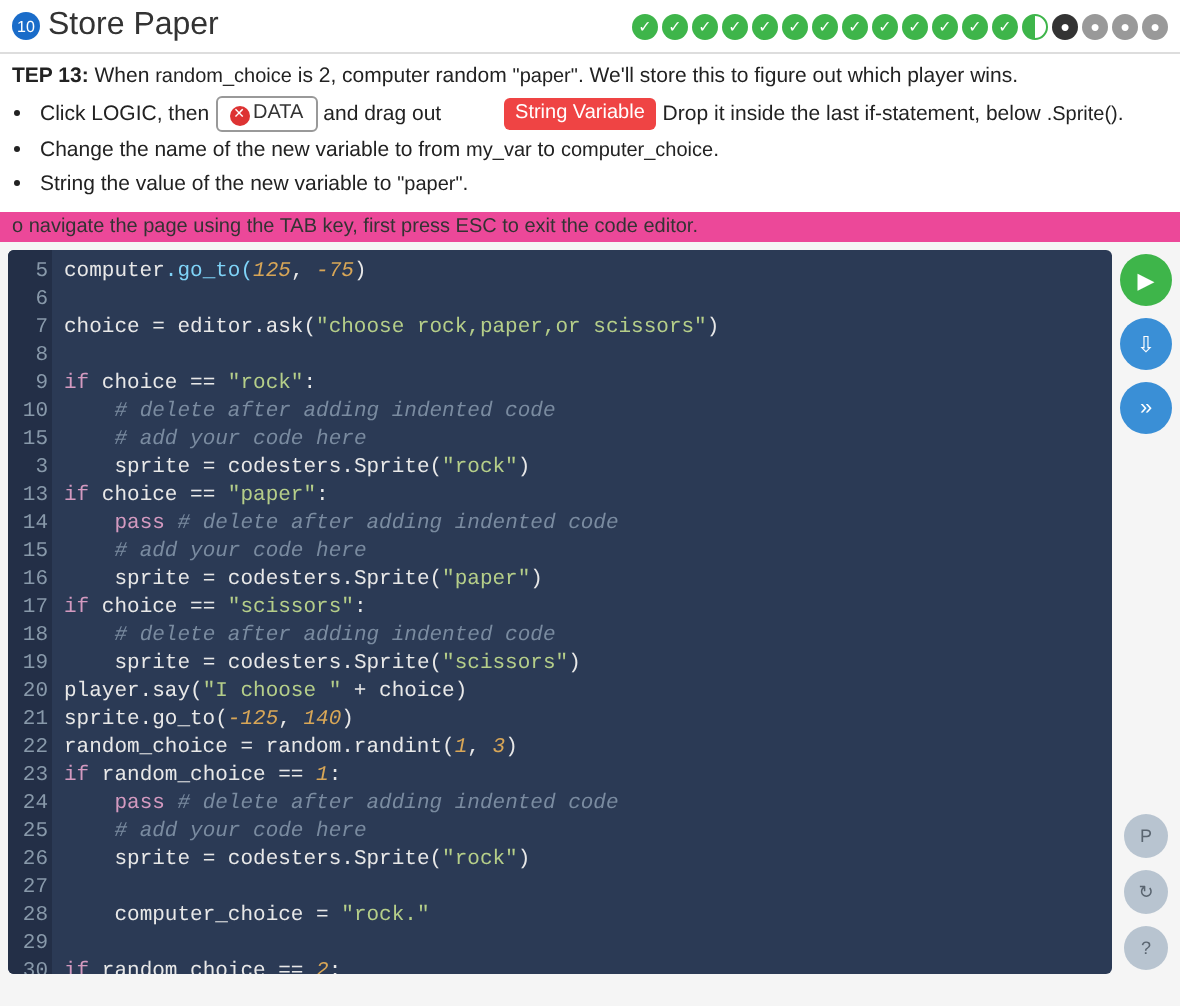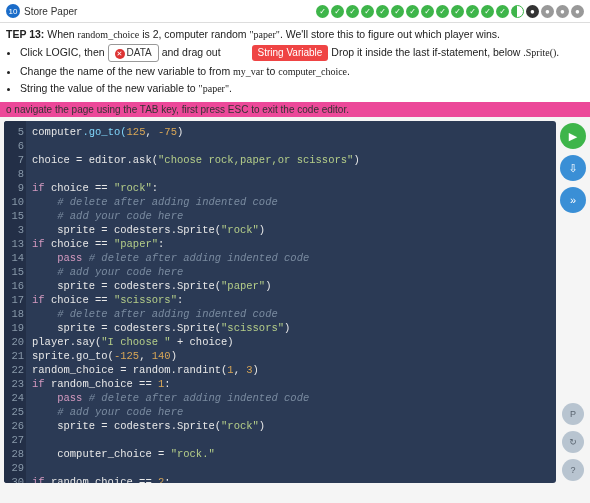--- a/index.html
+++ b/index.html
@@ -1,42 +1,42 @@
 <!DOCTYPE html>
 <html><head>
 <meta charset="utf-8">
 <style>
 * { margin:0; padding:0; box-sizing:border-box; }
 body { font-family: Arial, sans-serif; background:#f5f5f5; width:590px; height:503px; overflow:hidden; font-size:11px; }
 .topbar { display:flex; align-items:center; padding:4px 6px; background:#fff; border-bottom:1px solid #ddd; }
 .topbar .title-wrap { display:flex; align-items:center; gap:4px; }
 .circle-num { width:14px; height:14px; border-radius:50%; background:#1a6cc9; color:#fff; font-size:8px; display:flex; align-items:center; justify-content:center; }
-.topbar .title { font-size:10px; color:#333; }
+.topbar .title { font-size:16px; color:#333; }
 .checks { margin-left:auto; display:flex; gap:2px; }
 .check { width:13px; height:13px; border-radius:50%; background:#3eb54a; color:#fff; font-size:8px; display:flex; align-items:center; justify-content:center; }
 .check.half { background:linear-gradient(90deg,#3eb54a 50%,#fff 50%); border:1px solid #3eb54a; }
 .check.dark { background:#333; }
 .check.gray { background:#999; }
 .instr { padding:4px 6px; background:#fff; font-size:10.5px; color:#222; line-height:1.4; }
 .instr .step { font-weight:bold; }
 .instr ul { margin-left:14px; margin-top:2px; }
 .instr li { margin-bottom:2px; }
 .btn { display:inline-block; padding:1px 6px; border-radius:3px; font-size:10px; vertical-align:middle; }
 .btn-data { background:#fff; border:1px solid #999; color:#333; }
 .btn-data .x { display:inline-block; width:10px; height:10px; background:#d33; border-radius:50%; color:#fff; font-size:7px; text-align:center; line-height:10px; margin-right:2px; }
 .btn-sv { background:#ef4444; color:#fff;margin-left:28px; }
-code { font-family:Liberation Serif, serif; font-size:10px; }
+code { font-family:Liberation Sans, sans-serif; font-size:10px; }
 .hint { font-size:10px; color:#333; padding:2px 6px; background:#ec4899; }
 .editor-wrap { display:flex; height:370px; }
 .editor { flex:1; background:#2b3a55; font-family:'Courier New',monospace; font-size:10.5px; color:#e8e8e8; position:relative; display:flex; margin:4px 0 4px 4px; border-radius:3px; overflow:hidden; }
 .gutter { background:#232f47; color:#8899aa; padding:4px 2px 4px 6px; text-align:right; min-width:22px; }
 .gutter div { height:14px; line-height:14px; }
 .code { padding:4px 6px; white-space:pre; line-height:14px; flex:1; }
 .tok-fn { color:#7fd3f7; }
-.tok-num { color:#d8a657; }
+.tok-num { color:#d8a657;font-style:italic; }
 .tok-str { color:#b5ce89; }
 .tok-kw { color:#d49ac0; }
 .tok-var { color:#e8e8e8; }
 .tok-com { color:#7a8ba0; font-style:italic; }
 .side { width:34px; padding:6px 4px; display:flex; flex-direction:column; gap:6px; align-items:center; }
 .side-btn { width:26px; height:26px; border-radius:50%; display:flex; align-items:center; justify-content:center; color:#fff; font-size:11px; cursor:pointer; }
 .sb-play { background:#3eb54a; }
 .sb-blue { background:#3a8fd6; }
 .sb-ff { background:#3a8fd6; }
 .side .spacer { flex:1; }

